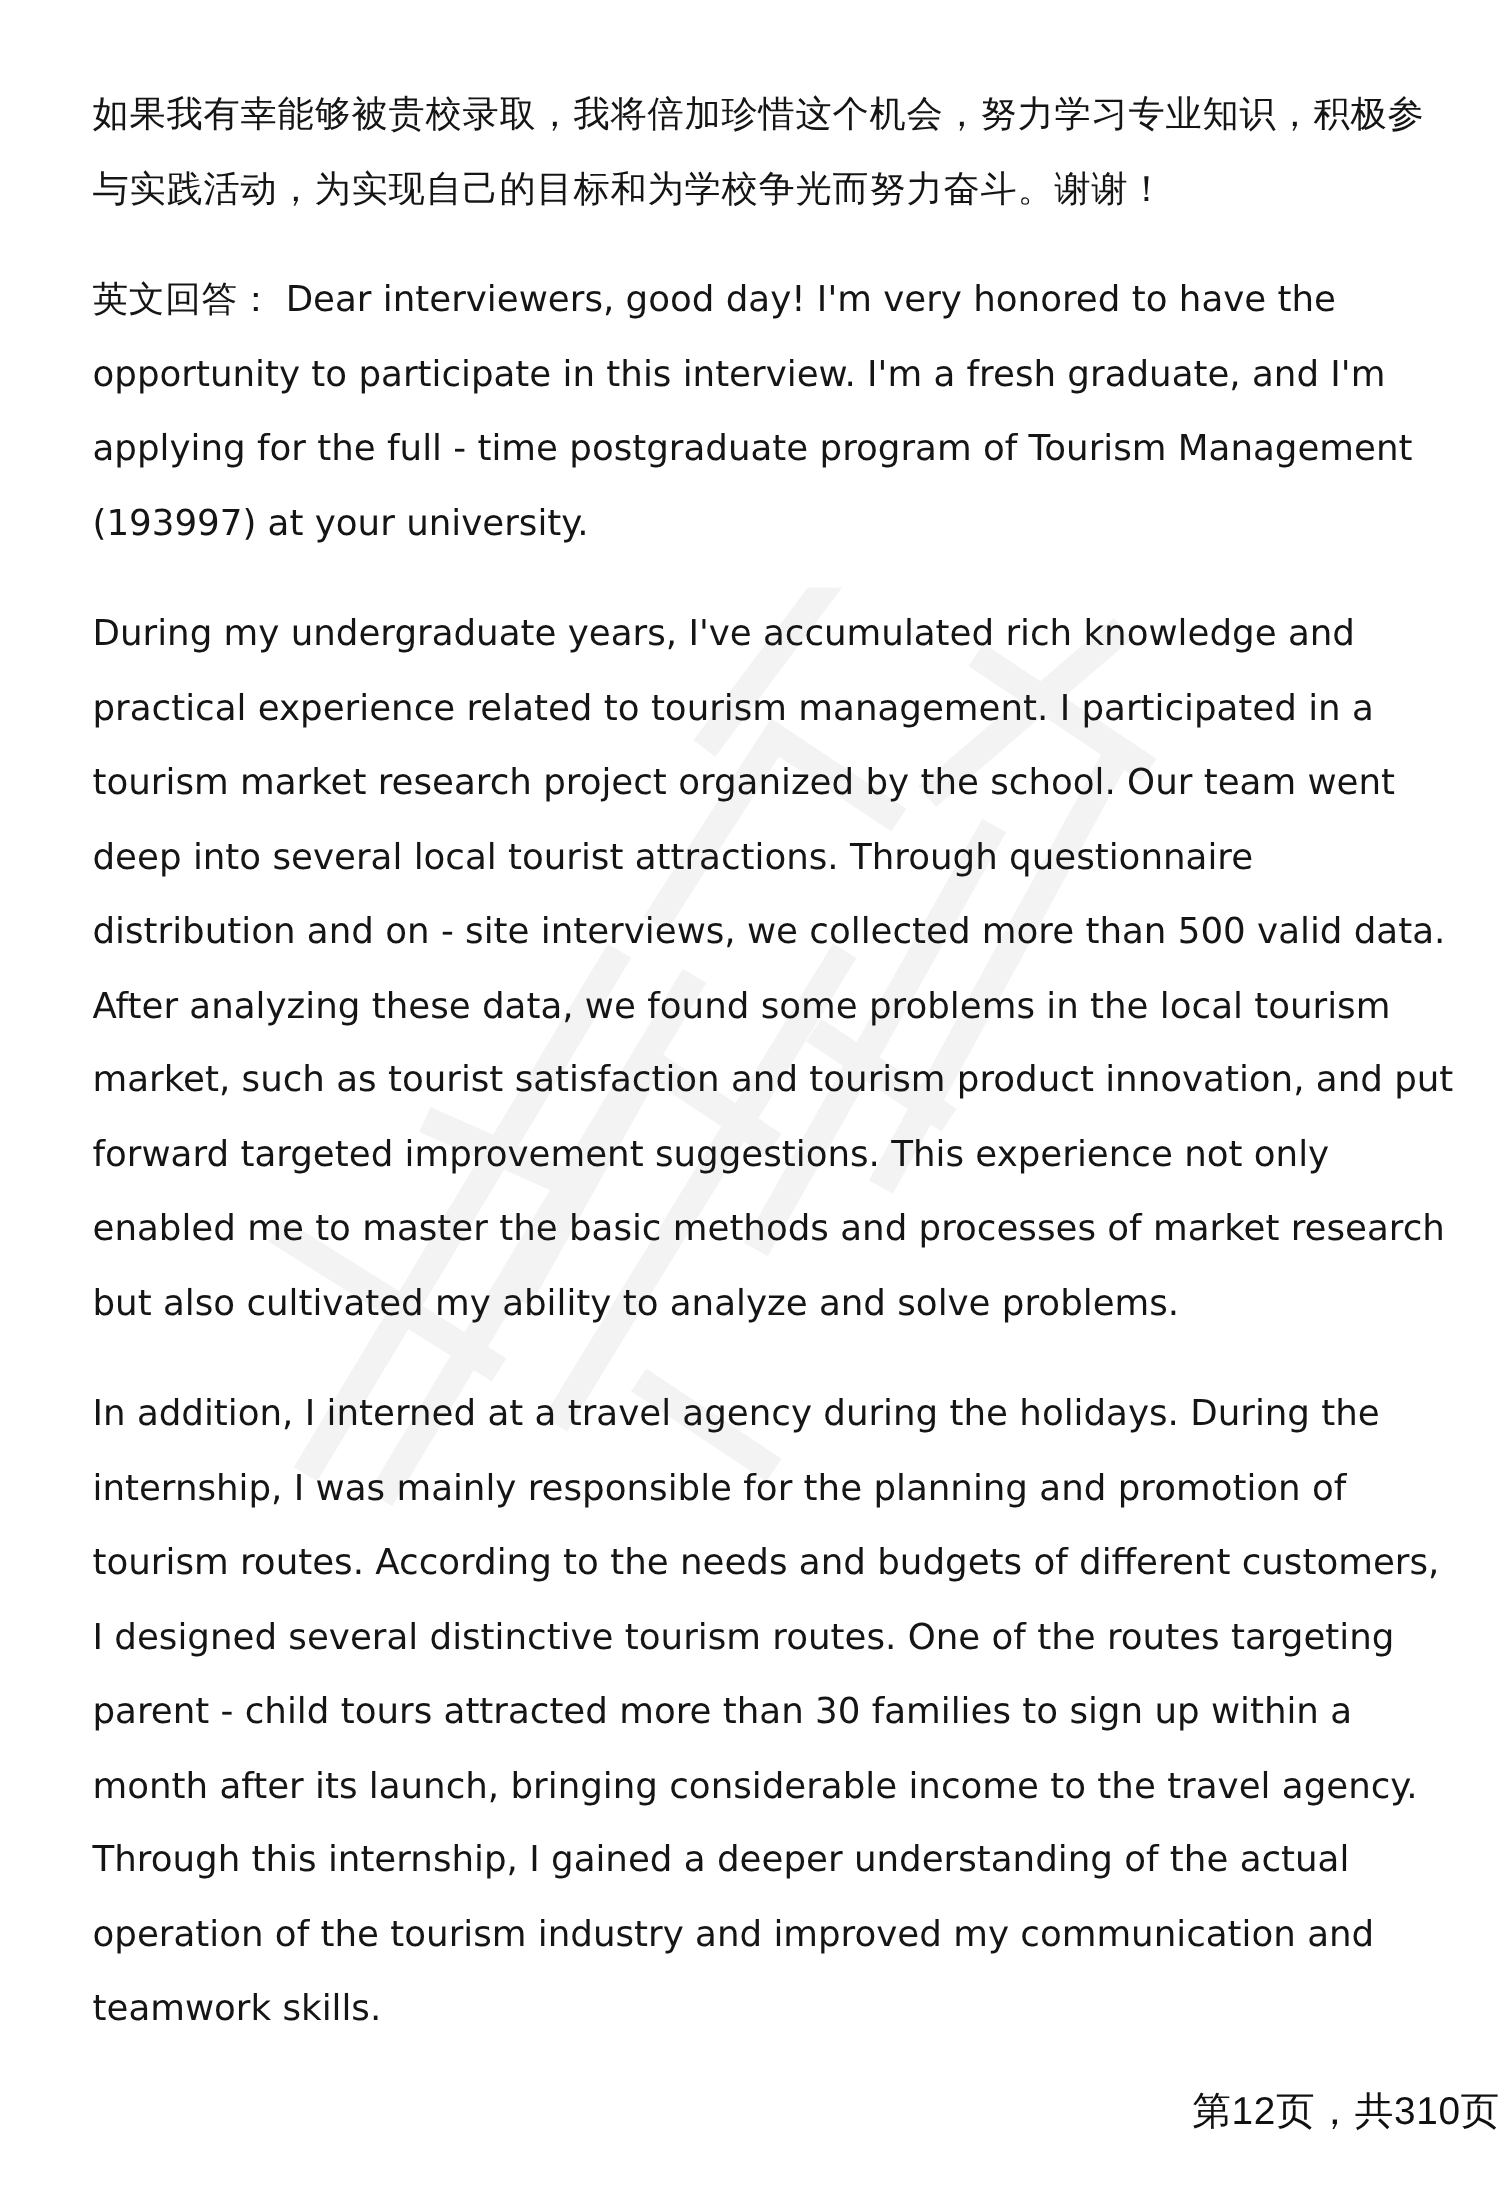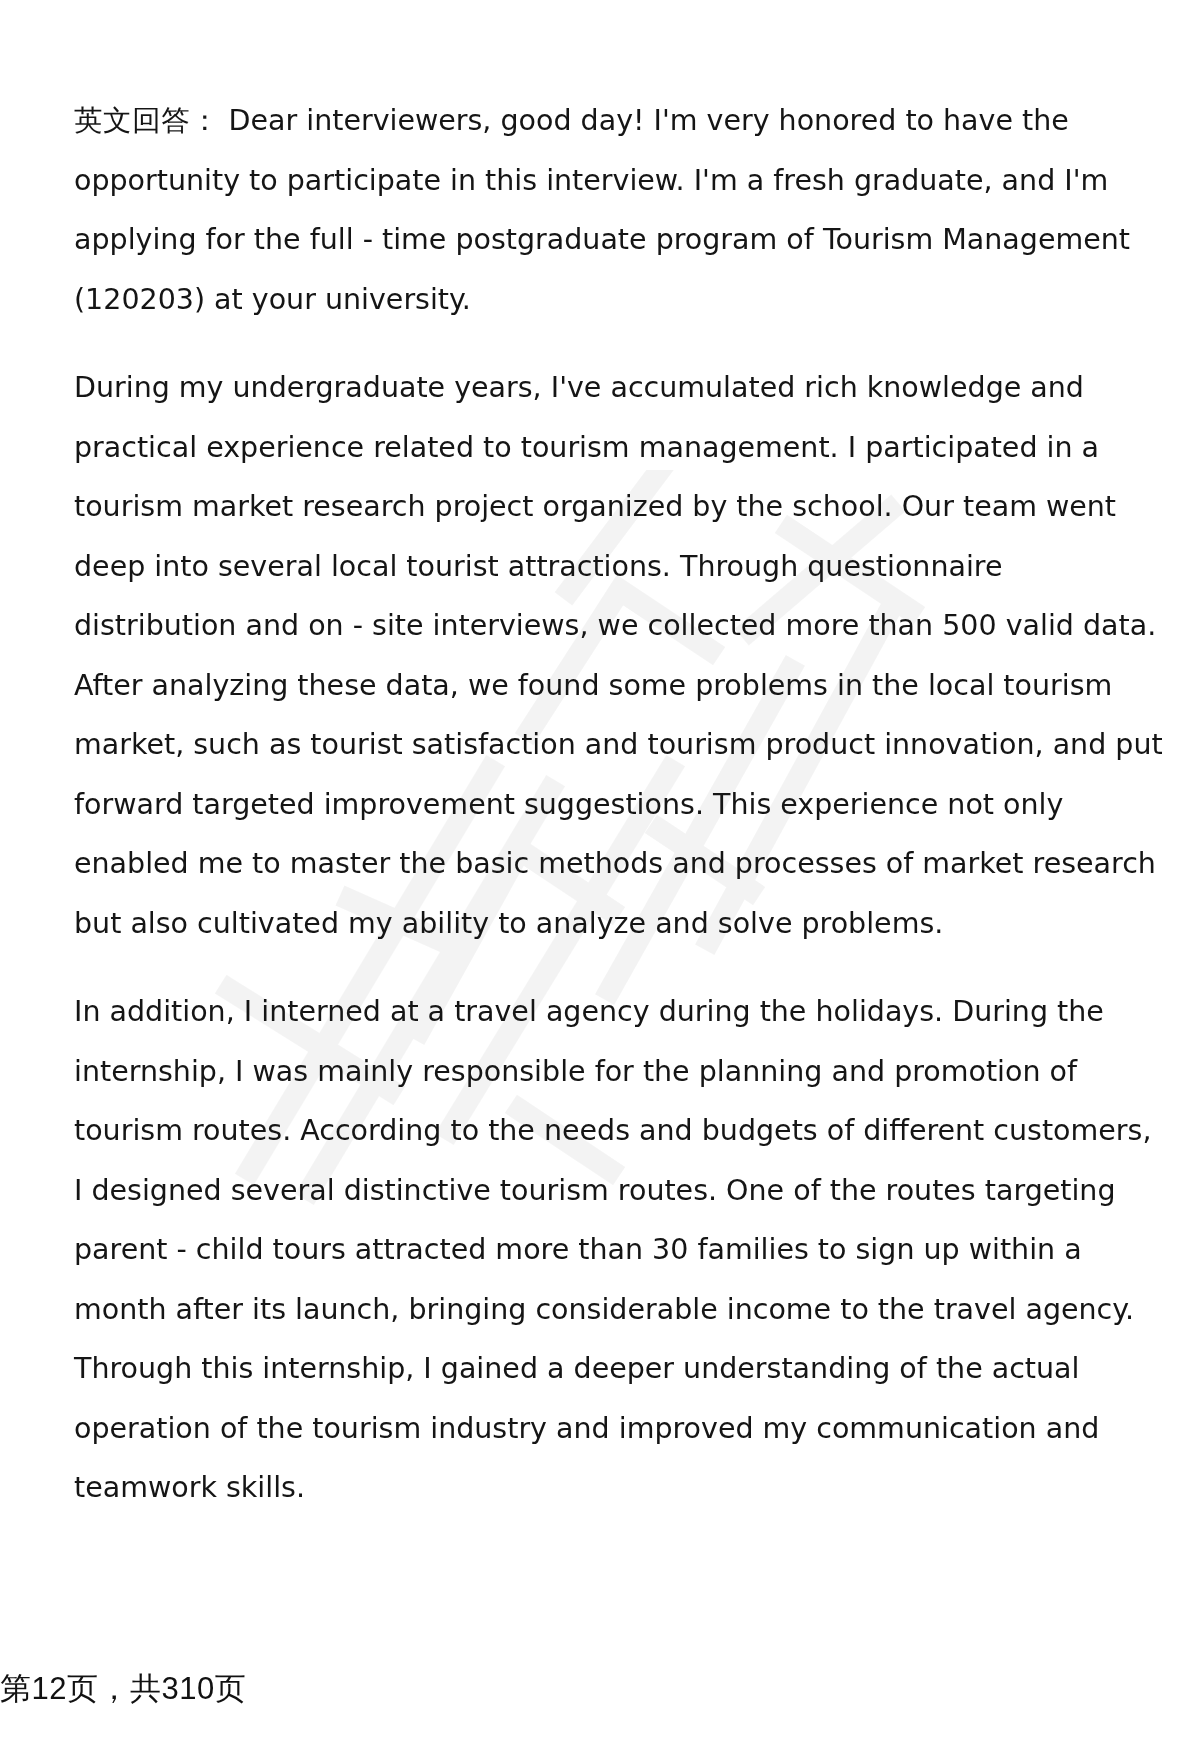--- a/index.html
+++ b/index.html
@@ -52,21 +52,21 @@
     .gap { height: 29px; }
     .label-cn {
       letter-spacing: 0.6px;
       margin-right: 9px;
     }
     .footer {
       position: absolute;
       left: 0;
       width: 1200px;
       top: 1668px;
-      text-align: left;
+      text-align: right;
       font-family: "Liberation Sans", "DejaVu Sans", sans-serif;
       font-size: 31px;
       color: #111111;
       letter-spacing: 0.5px;
     }
   </style>
 </head>
 <body>
 
 <div class="page">
@@ -86,24 +86,25 @@
       <path d="M600 60 L720 140"></path>
       <path d="M560 160 L700 40"></path>
       <path d="M380 120 L470 0"></path>
       <path d="M340 260 L430 120 L520 180"></path>
       <path d="M160 430 L250 470"></path>
     </g>
   </svg>
 
   <div class="content">
 
+    <p class="para cn">如果我有幸能够被贵校录取，我将倍加珍惜这个机会，努力学习专业知识，积极参与实践活动，为实现自己的目标和为学校争光而努力奋斗。谢谢！</p>
 
     <div class="gap"></div>
 
-    <p class="para"><span class="label-cn">英文回答：</span><span>Dear interviewers, good day! I'm very honored to have the opportunity to participate in this interview. I'm a fresh graduate, and I'm applying for the full - time postgraduate program of Tourism Management (120203) at your university.</span></p>
+    <p class="para"><span class="label-cn">英文回答：</span><span>Dear interviewers, good day! I'm very honored to have the opportunity to participate in this interview. I'm a fresh graduate, and I'm applying for the full - time postgraduate program of Tourism Management (193997) at your university.</span></p>
 
     <div class="gap"></div>
 
     <p class="para">During my undergraduate years, I've accumulated rich knowledge and practical experience related to tourism management. I participated in a tourism market research project organized by the school. Our team went deep into several local tourist attractions. Through questionnaire distribution and on - site interviews, we collected more than 500 valid data. After analyzing these data, we found some problems in the local tourism market, such as tourist satisfaction and tourism product innovation, and put forward targeted improvement suggestions. This experience not only enabled me to master the basic methods and processes of market research but also cultivated my ability to analyze and solve problems.</p>
 
     <div class="gap"></div>
 
     <p class="para">In addition, I interned at a travel agency during the holidays. During the internship, I was mainly responsible for the planning and promotion of tourism routes. According to the needs and budgets of different customers, I designed several distinctive tourism routes. One of the routes targeting parent - child tours attracted more than 30 families to sign up within a month after its launch, bringing considerable income to the travel agency. Through this internship, I gained a deeper understanding of the actual operation of the tourism industry and improved my communication and teamwork skills.</p>
 
   </div>

